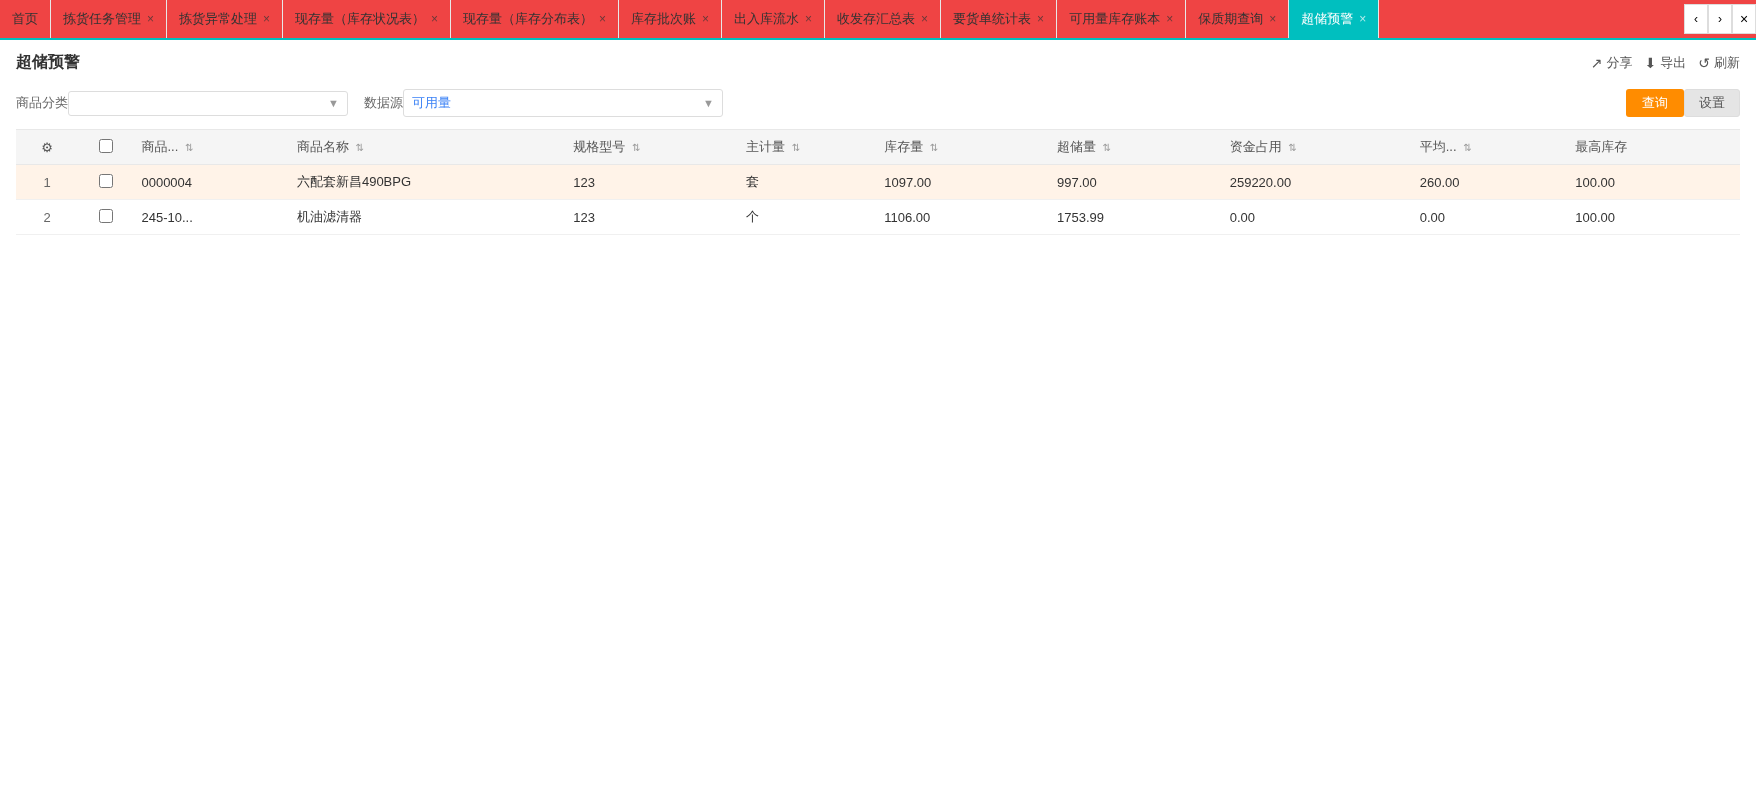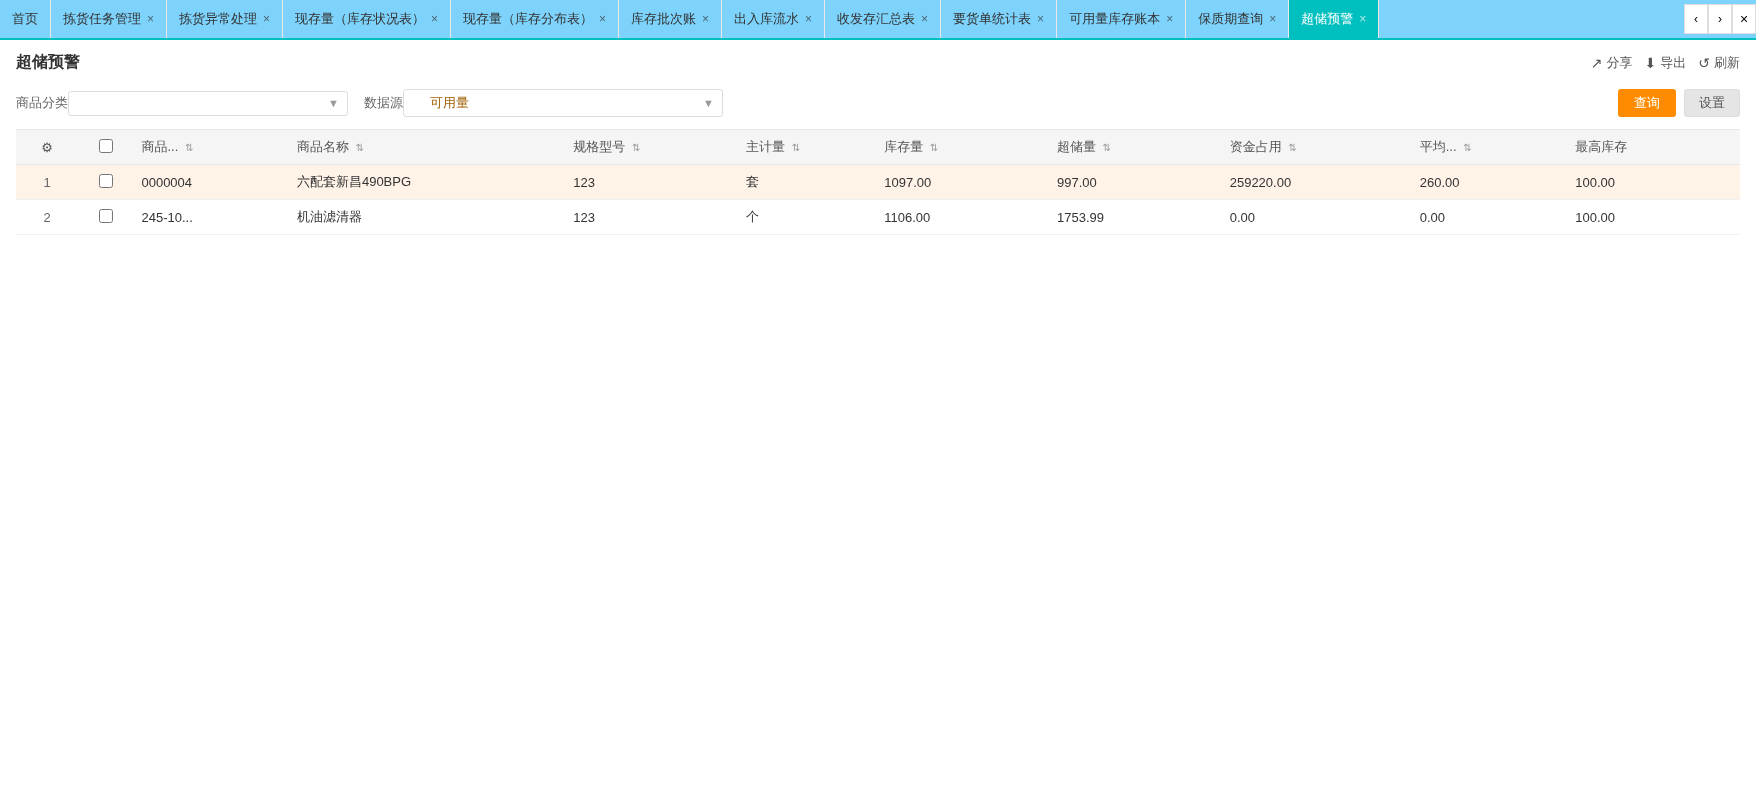--- a/index.html
+++ b/index.html
@@ -2,21 +2,21 @@
 <html><head>
   <meta charset="utf-8">
   <style>
     * { margin: 0; padding: 0; box-sizing: border-box; }
     body { font-family: "Microsoft YaHei", Arial, sans-serif; font-size: 13px; background: #fff; color: #333; overflow-x: hidden; }
 
     
     .top-nav {
       display: flex;
       align-items: center;
-      background: #7dd3fc;
+      background: #ef4444;
       border-bottom: 2px solid #00bfbf;
       height: 40px;
       overflow: hidden;
     }
     .top-nav .nav-item {
       display: flex;
       align-items: center;
       padding: 0 12px;
       height: 100%;
       white-space: nowrap;
@@ -104,35 +104,33 @@
       border: 1px solid #ddd;
       border-radius: 3px;
       padding: 4px 8px;
       min-width: 280px;
       background: #fff;
       cursor: pointer;
       position: relative;
     }
     .filter-select .select-text {
       flex: 1;
-      color: #a16207;
-      font-size: 13px;
-      margin-left: 18px;
+      color: #3b82f6;
+      font-size: 13px;
     }
     .filter-select .chevron {
       color: #999;
       font-size: 11px;
     }
     .filter-select-sm {
       min-width: 320px;
     }
     .filter-buttons {
       margin-left: auto;
       display: flex;
-      gap: 8px;
     }
     .btn-query {
       background: #ff8c00;
       color: #fff;
       border: none;
       border-radius: 3px;
       padding: 5px 16px;
       cursor: pointer;
       font-size: 13px;
     }

